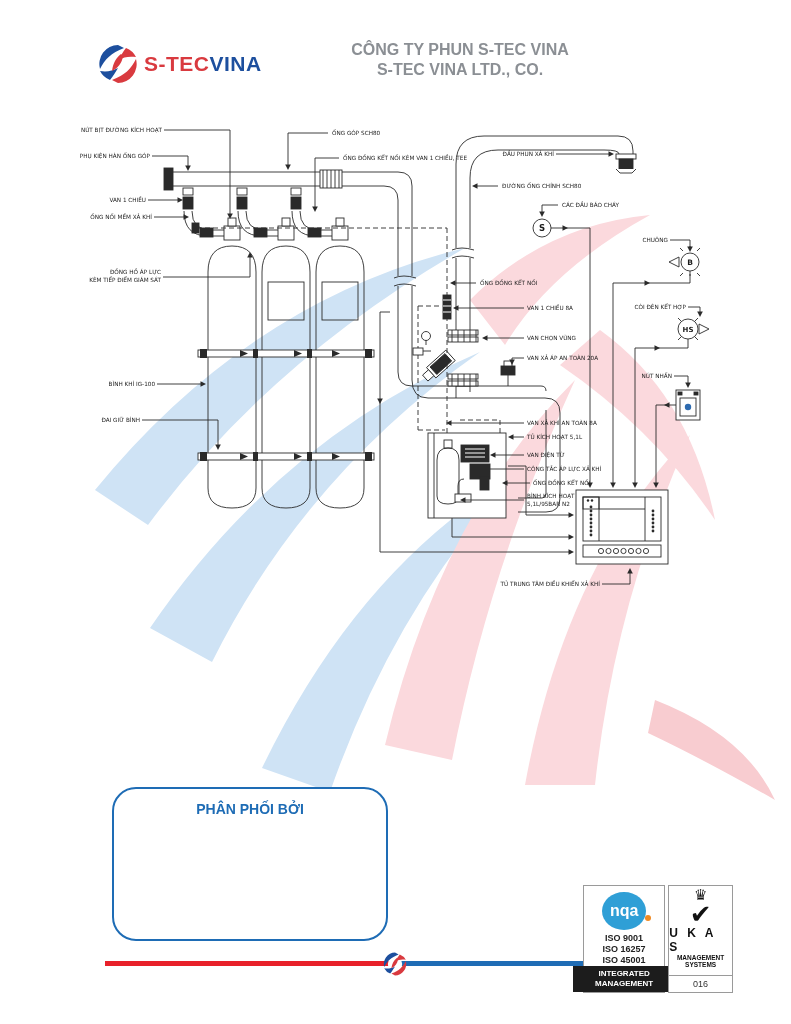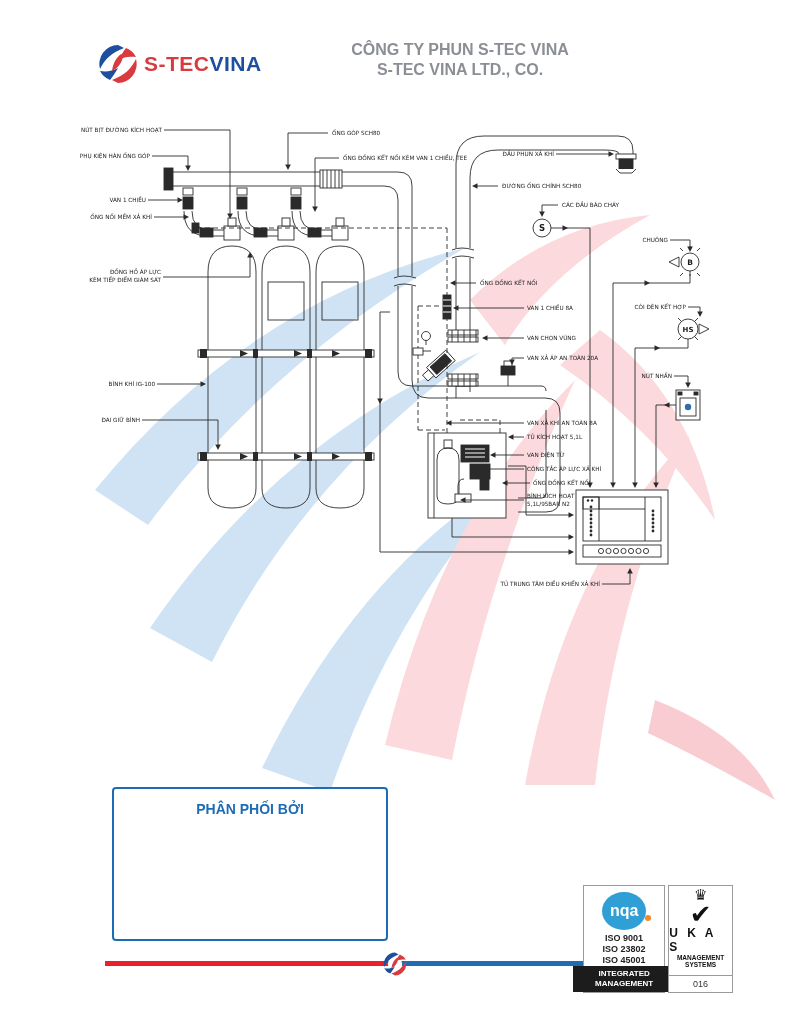--- a/index.html
+++ b/index.html
@@ -13,21 +13,21 @@
   .company{position:absolute;left:260px;top:40px;width:400px;text-align:center;
            color:#8b8f94;font-weight:bold;font-size:16px;line-height:20px;}
   .doc-title{position:absolute;left:0;top:88px;width:791px;text-align:center;
              color:#111;font-weight:bold;font-size:15px;}
   
   svg text{font-family:"DejaVu Sans","Liberation Sans",sans-serif;}
   .lbl{font-size:5.7px;fill:#1c1c1c;}
   .sym{fill:#1c1c1c;font-weight:bold;}
   
   .dist-box{position:absolute;left:112px;top:787px;width:272px;height:150px;
-            border:2.5px solid #1e6cb5;border-radius:4px;background:#fff;}
+            border:2.5px solid #1e6cb5;border-radius:24px;background:#fff;}
   .dist-title{margin-top:12px;text-align:center;color:#1e6cb5;font-weight:bold;font-size:14px;}
   .footline-red{position:absolute;left:105px;top:961px;width:288px;height:5px;background:#e8212a;}
   .footline-blue{position:absolute;left:399px;top:961px;width:261px;height:5px;background:#1f6cb5;}
   .foot-swirl{position:absolute;left:383px;top:952px;}
   .iso-wrap{position:absolute;left:583px;top:885px;width:150px;height:108px;display:flex;gap:3px;}
   .iso-card{background:#fff;border:1.5px solid #9a9a9a;flex:1;display:flex;flex-direction:column;align-items:center;}
   .nqa-circle{width:44px;height:44px;border-radius:50%;background:#2f9fd6;color:#fff;
               display:flex;align-items:center;justify-content:center;
               font-size:16px;font-weight:bold;margin-top:6px;position:relative;}
   .nqa-dot{position:absolute;right:-5px;bottom:9px;width:6px;height:6px;border-radius:50%;background:#f08a22;}
@@ -404,21 +404,21 @@
   </div>
 
   <div class="iso-wrap">
     <div class="iso-card">
       <div class="nqa-circle">
           <span>nqa</span>
           <span class="nqa-dot"></span>
         </div>
       <div class="iso-lines">
         <div>ISO 9001</div>
-        <div>ISO 23802</div>
+        <div>ISO 16257</div>
         <div>ISO 45001</div>
       </div>
       <div class="int-strip">
         <div>INTEGRATED</div>
         <div>MANAGEMENT</div>
       </div>
     </div>
     <div class="iso-card">
       <div class="crown">♛</div>
       <div class="bigcheck">✔</div>

